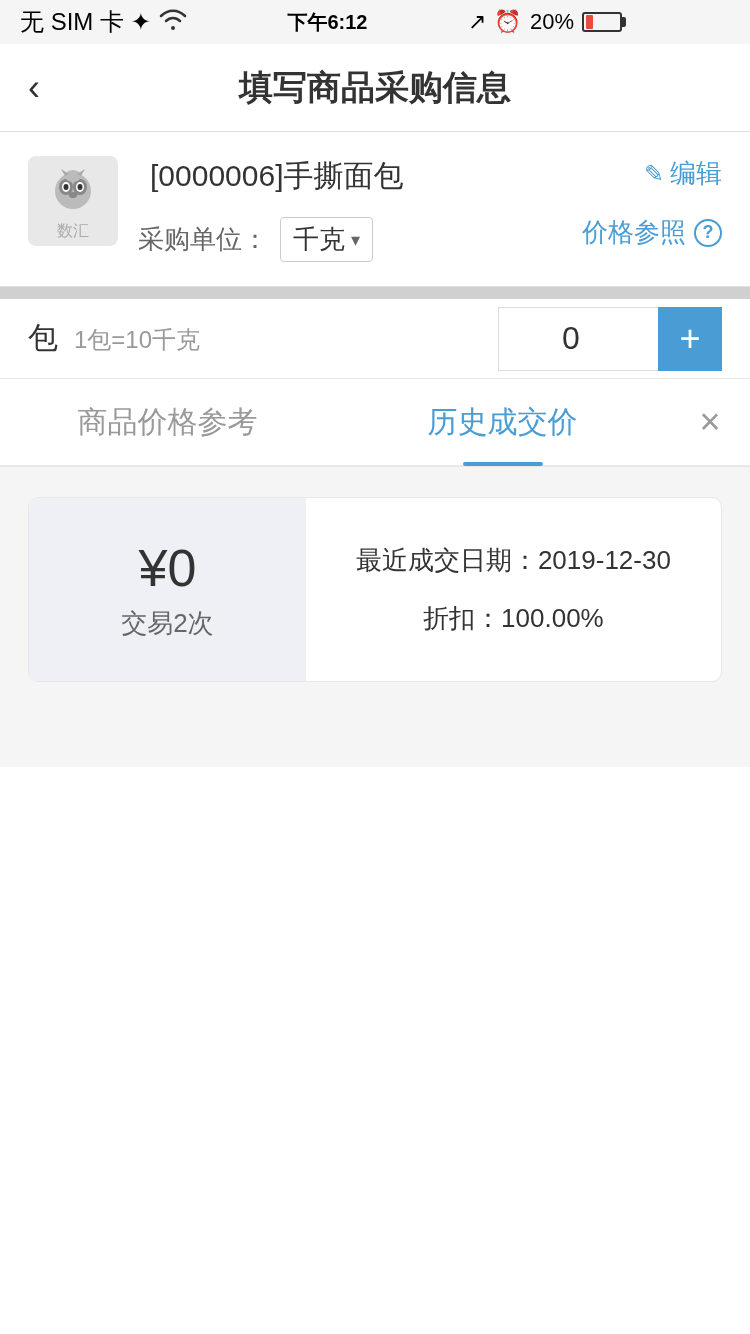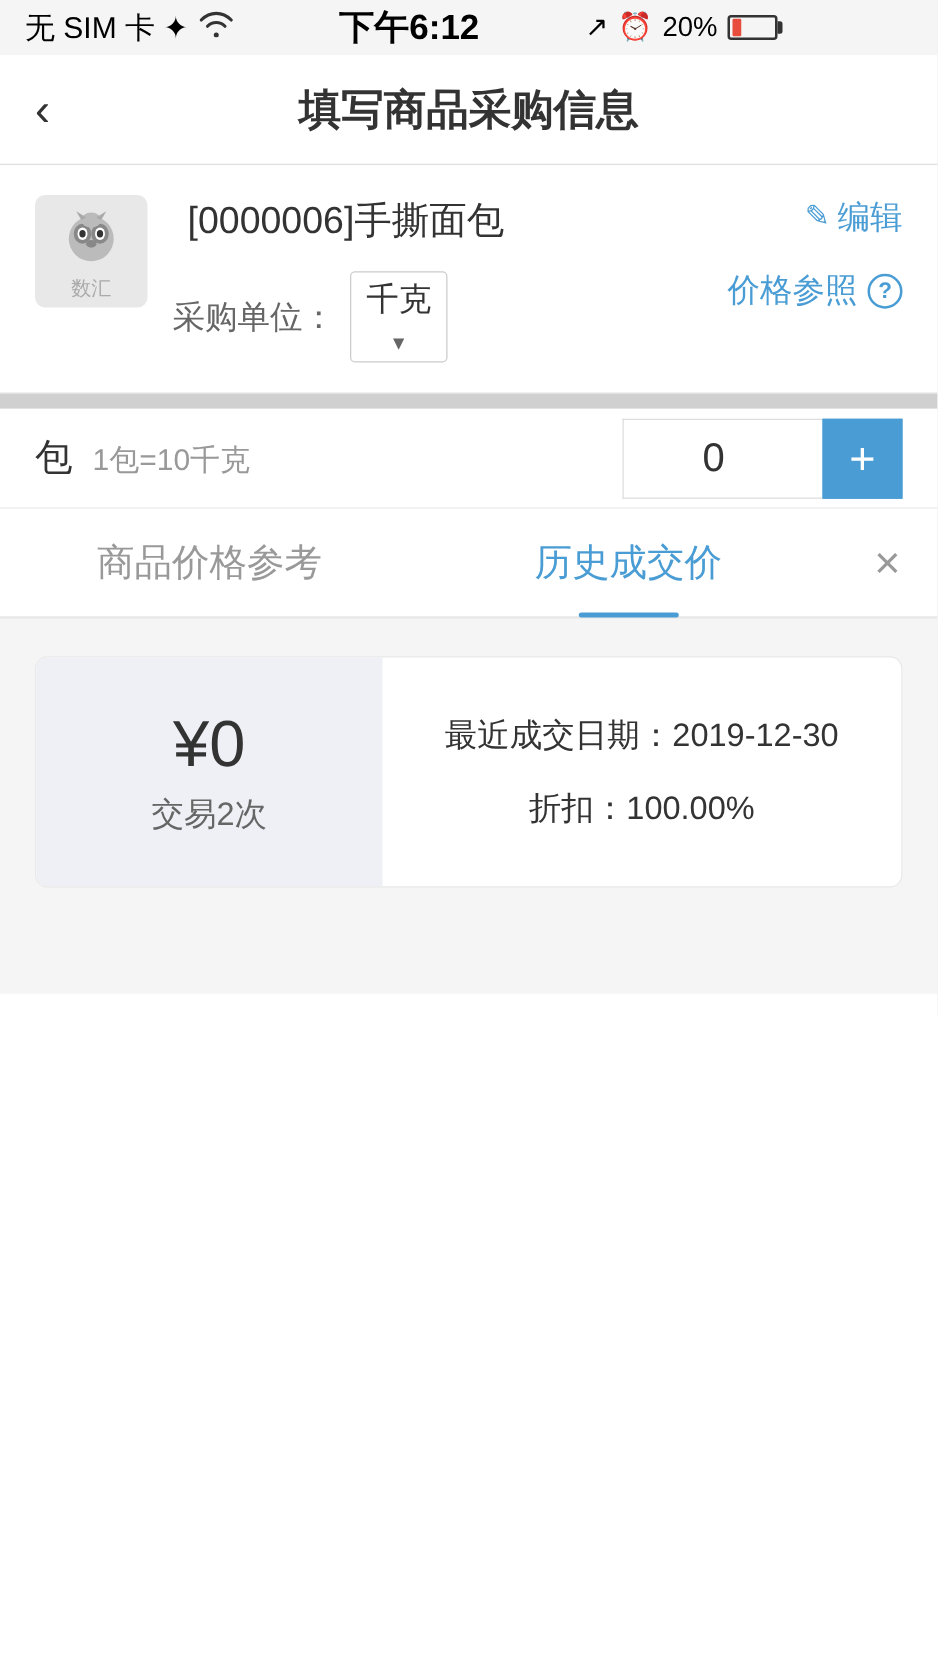--- a/index.html
+++ b/index.html
@@ -24,21 +24,21 @@
       font-size: 26px;
       font-weight: 500;
     }
     .status-left {
       display: flex;
       align-items: center;
       gap: 8px;
       font-size: 24px;
     }
     .status-center {
-      font-size: 28px;
+      font-size: 20px;
       font-weight: 600;
     }
     .status-right {
       display: flex;
       align-items: center;
       gap: 8px;
       font-size: 22px;
     }
     .battery-body {
       width: 40px;
@@ -154,21 +154,20 @@
     .unit-select {
       display: flex;
       align-items: center;
       border: 1px solid #ccc;
       border-radius: 4px;
       padding: 4px 12px;
       font-size: 26px;
       color: #333;
       gap: 6px;
       background: #fff;
-      flex-direction: column;
     }
     .unit-chevron {
       font-size: 18px;
       color: #666;
     }
     .edit-btn {
       font-size: 26px;
       color: #4a9dd4;
       display: flex;
       align-items: center;

